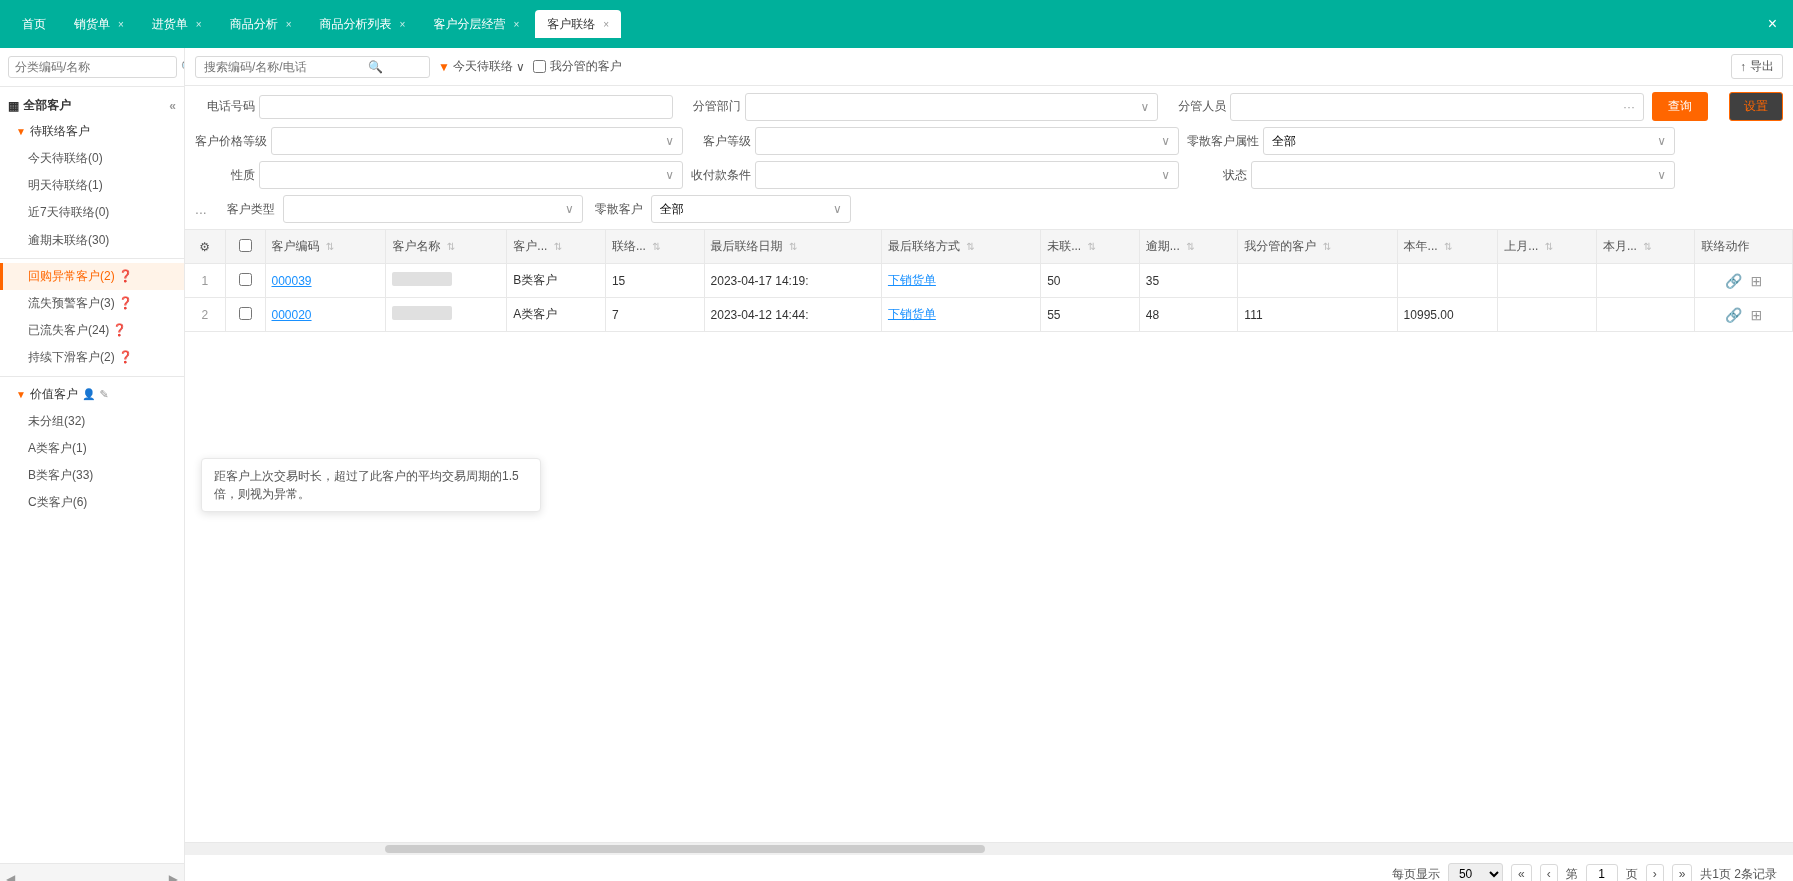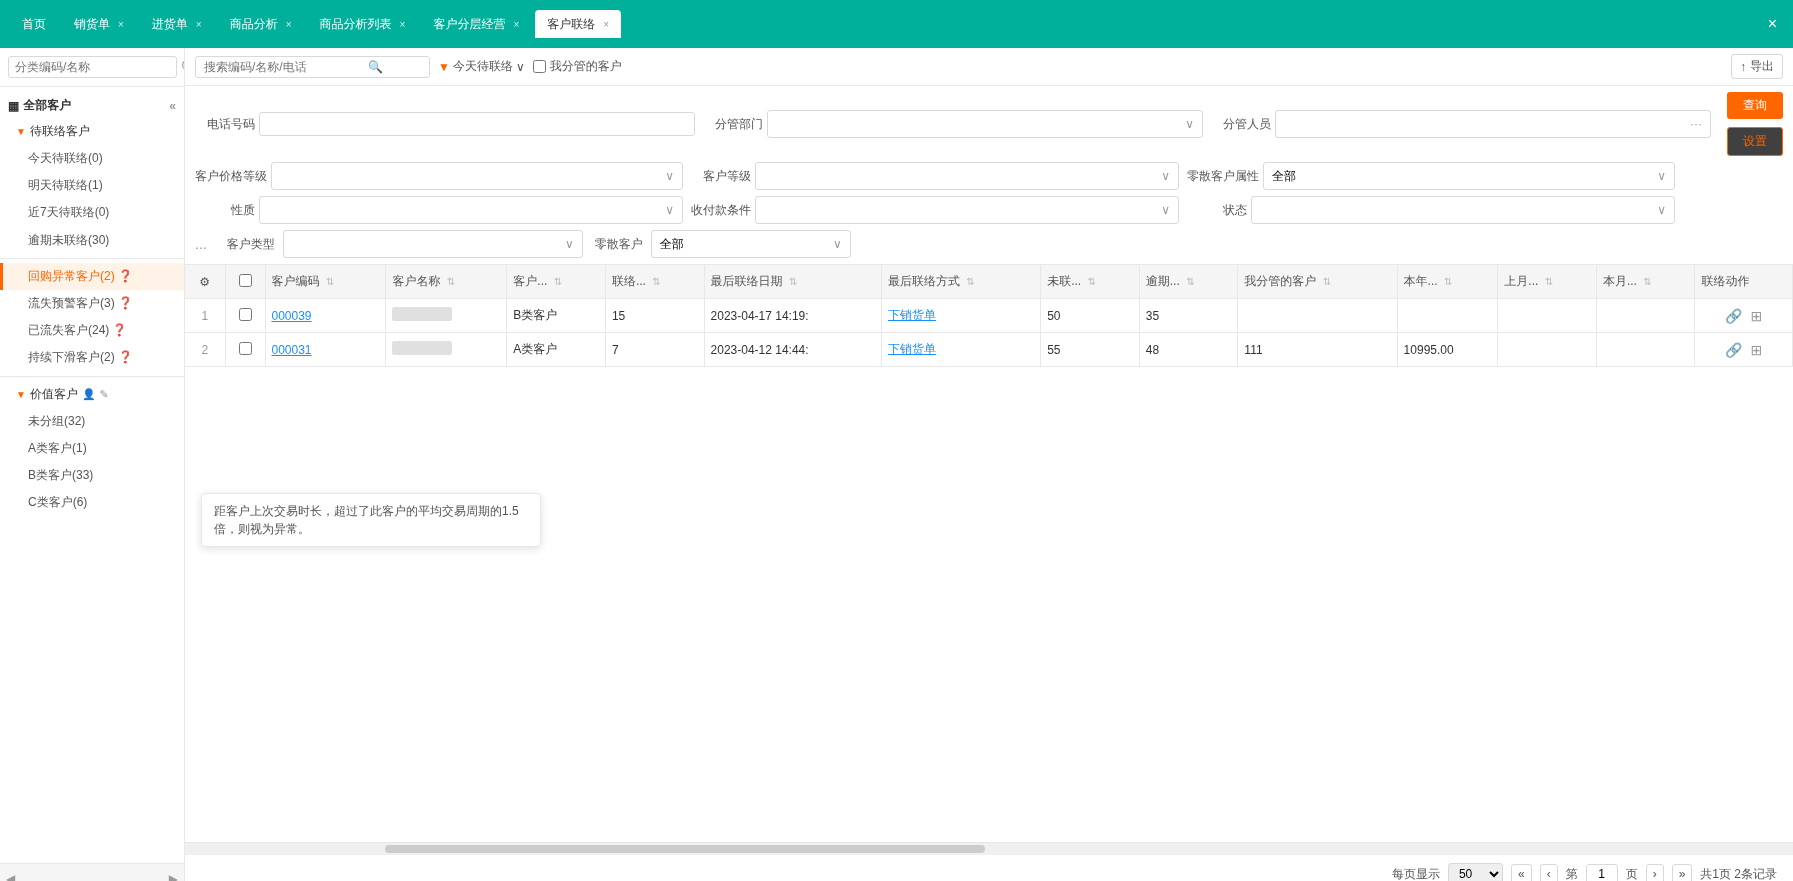--- a/index.html
+++ b/index.html
@@ -243,23 +243,22 @@
       background: #fff;
       display: flex;
       align-items: center;
       justify-content: space-between;
       cursor: pointer;
       min-height: 28px;
     }
     .filter-select .down-arrow { color: #999; }
     .filter-actions {
       display: flex;
-      flex-direction: column;
-      gap: 8px;
-      margin-left: 8px;
+      flex-direction: row;
+      gap: 21px;
     }
     .btn-query {
       background: #f60;
       color: #fff;
       border: none;
       border-radius: 3px;
       padding: 5px 16px;
       cursor: pointer;
       font-size: 12px;
     }
@@ -752,21 +751,21 @@
               </div>
             </td>
           </tr>
 
           <tr>
             <td>2</td>
             <td>
               <input type="checkbox" style="">
             </td>
             <td>
-              <span class="link-text">000031</span>
+              <span class="link-text">000020</span>
             </td>
             <td>
               <span style="display:inline-block;width:60px;height:14px;background:#e0e0e0;border-radius:2px;"></span>
             </td>
             <td>A类客户</td>
             <td>7</td>
             <td>2023-04-12 14:44:</td>
             <td>
               <span class="link-text">下销货单</span>
             </td>

